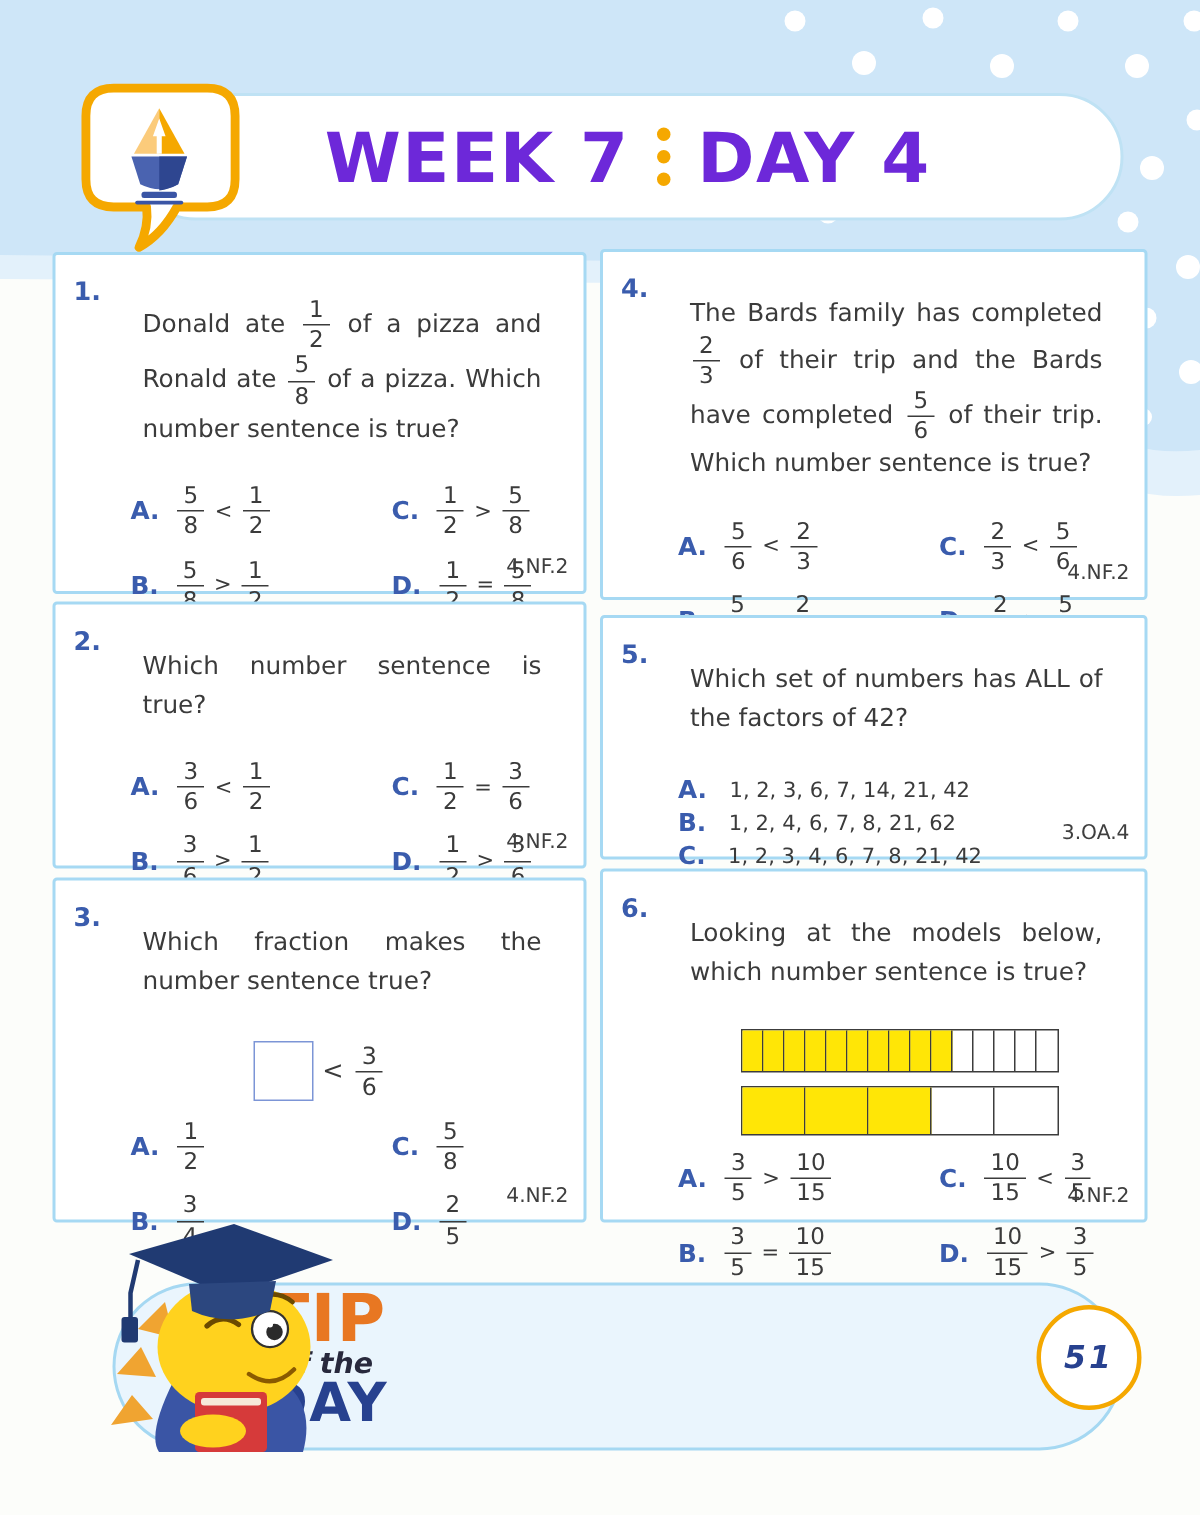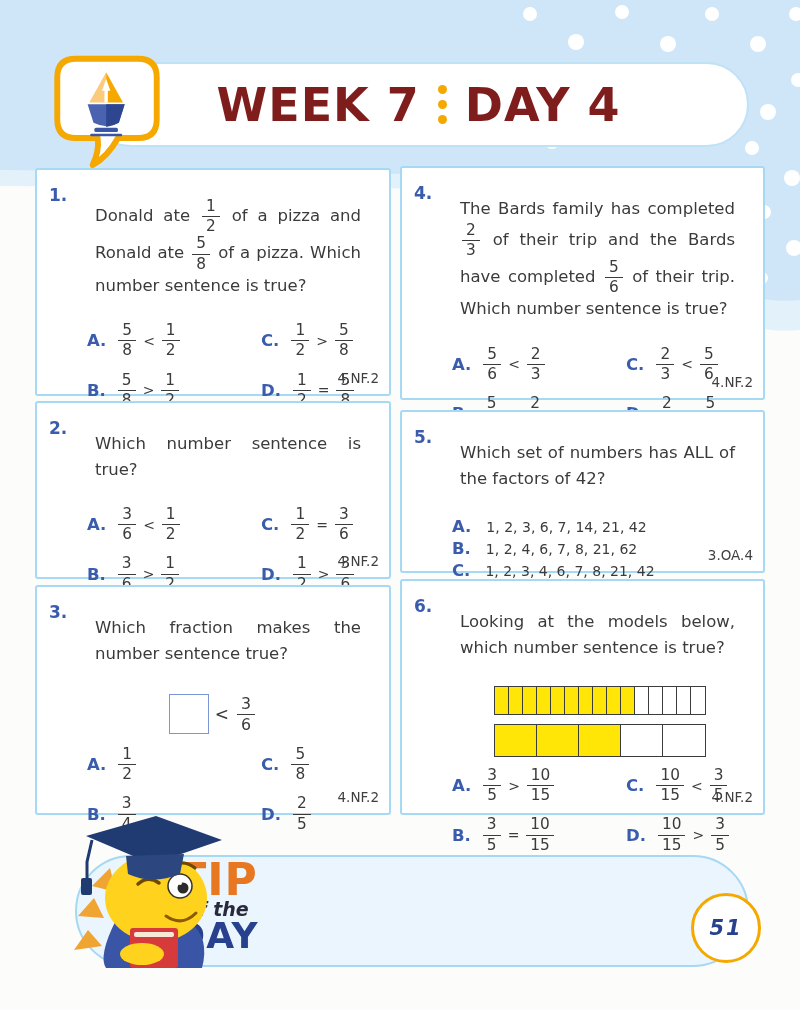--- a/index.html
+++ b/index.html
@@ -6,21 +6,21 @@
   body{font-family:"DejaVu Sans","Liberation Sans",sans-serif;background:#ffffff;}
   .sheet{position:relative;width:800px;height:1010px;margin:0 auto;background:#FCFDFA;overflow:hidden;}
 
   
   .bg-svg{position:absolute;left:0;top:0;z-index:0;}
 
   
   .header-pill{position:absolute;left:88px;top:62px;width:657px;height:81px;background:#ffffff;
     border:2px solid #BFE2F4;border-radius:44px;z-index:2;display:flex;align-items:center;justify-content:center;}
   .title-wrap{display:flex;align-items:center;}
-  .title-word{font-size:46px;font-weight:bold;color:#7f1d1d;letter-spacing:1px;}
+  .title-word{font-size:46px;font-weight:bold;color:#6d28d9;letter-spacing:1px;}
   .title-dots{display:flex;flex-direction:column;gap:6px;margin:0 18px;}
   .title-dots i{width:9px;height:9px;border-radius:50%;background:#F5A800;}
   .bubble-icon{position:absolute;left:40px;top:52px;z-index:3;}
   .quote-mark{position:absolute;left:674px;top:58px;z-index:1;font-family:"DejaVu Serif","Liberation Serif",serif;
     font-size:104px;font-weight:bold;color:#F5A800;line-height:1;}
 
   
   .qcard{position:absolute;background:#ffffff;border:2px solid #A6D9F3;border-radius:3px;
     box-sizing:border-box;padding:12px 12px 10px 12px;z-index:2;}
   #q1{left:35px;top:168px;width:356px;height:228px;}
@@ -62,21 +62,21 @@
   
   .tip-box{position:absolute;left:75px;top:855px;width:670px;height:108px;background:#EAF5FD;
     border:2.5px solid #A5D8F2;border-radius:56px;z-index:1;}
   .mascot{position:absolute;left:30px;top:810px;z-index:3;}
   .tip-logo{position:absolute;left:162px;top:860px;z-index:2;width:110px;text-align:center;}
   .tip-word{font-size:44px;font-weight:bold;color:#E87722;line-height:0.9;letter-spacing:1px;}
   .tip-ofthe{font-size:19px;font-style:italic;font-weight:bold;color:#28293D;margin-top:-2px;}
   .tip-day{font-size:36px;font-weight:bold;color:#27418F;line-height:1;margin-top:-2px;letter-spacing:1px;}
   .tip-text{position:absolute;left:310px;top:866px;width:380px;margin:0;font-size:16px;
     color:#3B3B3B;line-height:1.5;z-index:2;text-align:justify;}
-  .page-circle{position:absolute;left:691px;top:893px;width:64px;height:64px;border-radius:50%;
+  .page-circle{position:absolute;left:691px;top:870px;width:64px;height:64px;border-radius:50%;
     background:#ffffff;border:3px solid #F5A800;z-index:4;display:flex;align-items:center;justify-content:center;}
   .page-num{font-size:21px;font-weight:bold;font-style:italic;color:#27418F;letter-spacing:2px;}
 </style>
 </head>
 <body>
 
 <div class="sheet">
 
   <svg class="bg-svg" width="800" height="360" viewBox="0 0 800 360">
     <path d="M0,0 H800 V330 Q712,338 704,258 Q702,196 628,190 L0,186 Z" fill="#E3F1FB"></path>

